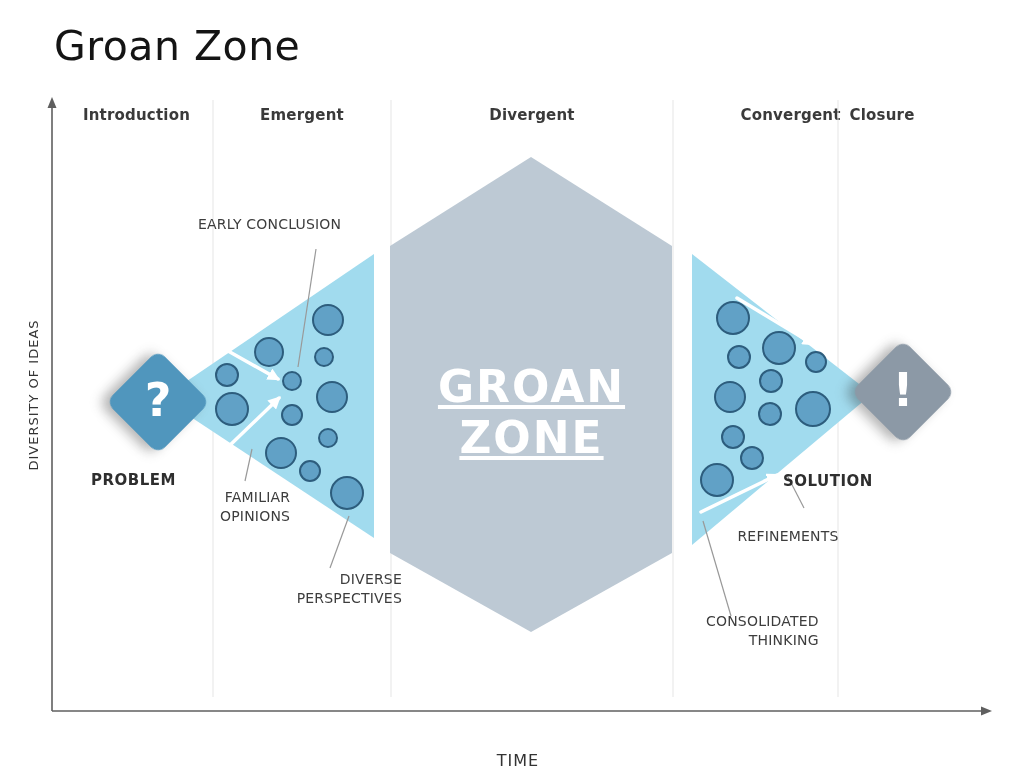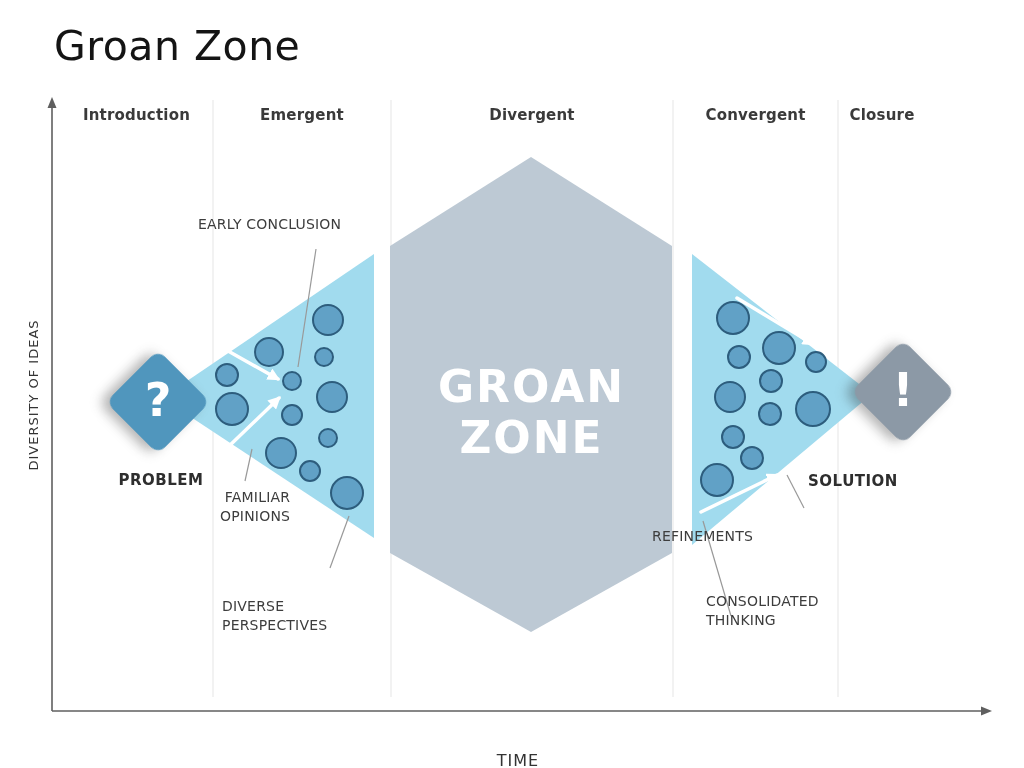--- a/index.html
+++ b/index.html
@@ -13,52 +13,52 @@
     font-size:41px;font-weight:400;color:#141414;letter-spacing:0.5px;
   }
 
   .phase{
     position:absolute;top:106px;font-weight:bold;font-size:15px;
     color:var(--heading-text);text-align:center;letter-spacing:0.2px;
   }
   #phase-introduction{left:60px;width:153px}
   #phase-divergent{left:213px;width:178px}
   #phase-emergent{left:391px;width:282px}
-  #phase-convergent{left:673px;width:165px}
+  #phase-convergent{left:708px;width:165px}
   #phase-closure{left:794px;width:176px}
 
   #diagram-svg{position:absolute;left:0;top:0}
   .sep{stroke:var(--separator);stroke-width:1}
   .axis{stroke:var(--axis);stroke-width:1.6;fill:none}
   .axis-head{fill:var(--axis)}
   .hexagon{fill:var(--hexagon)}
   .cone{fill:var(--cone)}
   .bubbles circle{fill:var(--bubble-fill);stroke:var(--bubble-stroke);stroke-width:2}
   .flow-arrows line{stroke:var(--arrow-white);stroke-width:3.5;stroke-linecap:round}
   .connectors line{stroke:var(--connector);stroke-width:1.2}
 
   #groan-zone-text{
     position:absolute;left:391px;top:361px;width:281px;text-align:center;
     font-size:44px;font-weight:bold;color:var(--groan-text);
-    letter-spacing:2px;line-height:51px;white-space:pre-line;
+    letter-spacing:2px;line-height:51px;white-space:pre-line;text-decoration:underline;
   }
 
   .note{
     position:absolute;font-size:14px;color:var(--label-text);
     white-space:pre-line;line-height:19px;letter-spacing:0.2px;
   }
   #early-conclusion{left:198px;top:215px;width:200px;text-align:left}
   #familiar-opinions{left:220px;top:488px;text-align:right}
-  #diverse-perspectives{left:222px;top:597px;width:180px;text-align:left}
-  #refinements{left:652px;top:527px;width:200px;text-align:left}
-  #consolidated-thinking{left:706px;top:592px;text-align:left}
+  #diverse-perspectives{left:222px;top:570px;width:180px;text-align:right}
+  #refinements{left:688px;top:527px;width:200px;text-align:center}
+  #consolidated-thinking{left:706px;top:612px;text-align:right}
 
   .endpoint-label{
     position:absolute;font-weight:bold;font-size:15px;letter-spacing:0.5px;
-    color:#2e2e2e;text-align:center;
+    color:#2e2e2e;
   }
   #problem-label{left:91px;top:471px;width:140px}
   #solution-label{left:783px;top:472px;width:140px}
 
   #time-label{
     position:absolute;left:418px;top:719px;width:200px;text-align:center;
     font-size:16px;letter-spacing:1px;color:#333333;margin-top:32px;
   }
   #y-axis-label{
     position:absolute;left:33px;top:395px;transform:translate(-50%,-50%) rotate(-90deg);

